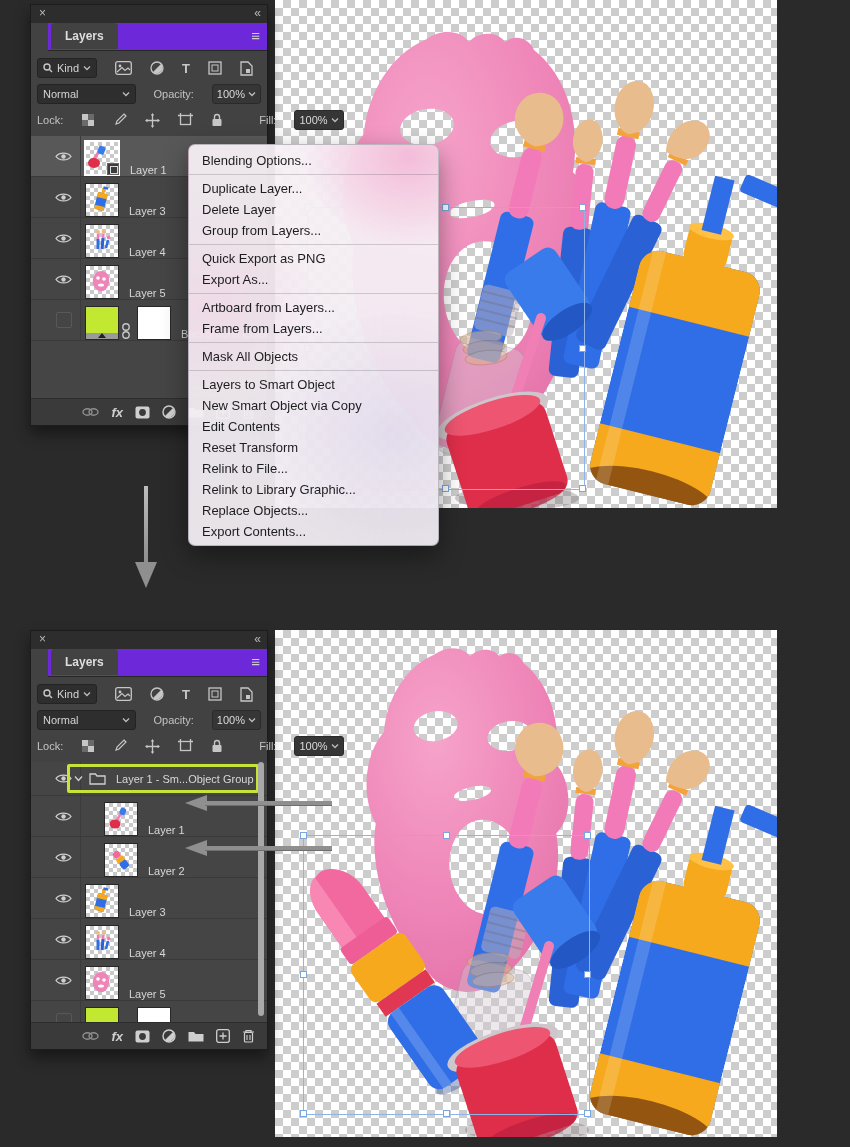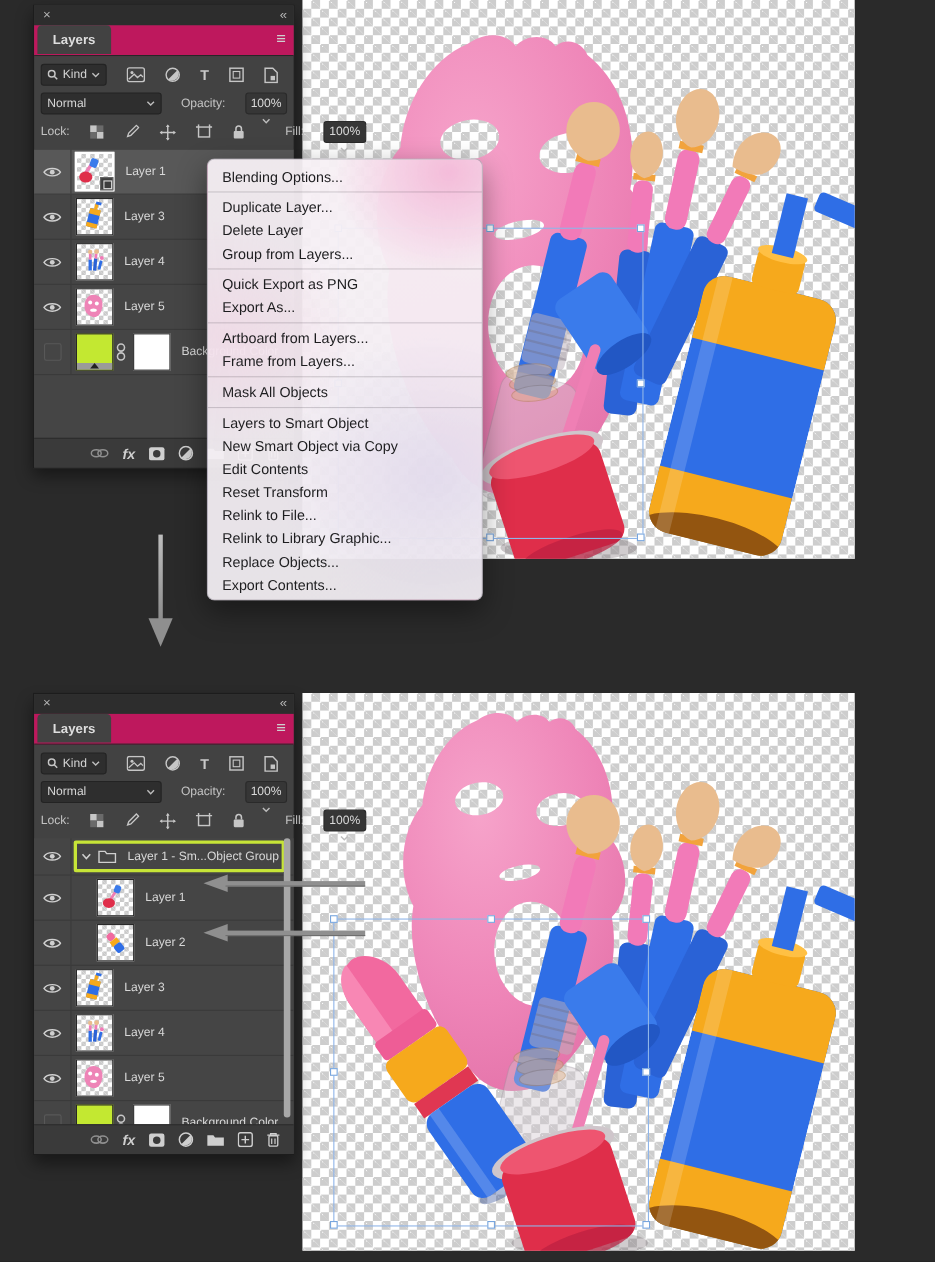--- a/index.html
+++ b/index.html
@@ -20,39 +20,39 @@
   .th{position:absolute;width:7px;height:7px;background:#fff;border:1px solid #78a6de;box-sizing:border-box;}
 
   
   .panel{position:absolute;left:30px;width:238px;background:#424242;border:1px solid #1c1c1c;
          box-shadow:0 8px 14px rgba(0,0,0,.45);box-sizing:border-box;z-index:20;color:#d0d0d0;}
   #top-panel{top:4px;height:422px;}
   #bottom-panel{top:630px;height:420px;}
   .p-titlebar{height:18px;background:#2d2d2d;position:relative;font-size:11px;color:#b8b8b8;}
   .p-close{position:absolute;left:8px;top:1px;font-size:12px;}
   .p-collapse{position:absolute;right:7px;top:1px;font-size:12px;letter-spacing:-1px;}
-  .p-tabs{height:27px;background:#be185d;border-bottom:1px solid #272727;position:relative;}
+  .p-tabs{height:27px;background:#6d28d9;border-bottom:1px solid #272727;position:relative;margin-left:17px;}
   .p-tab{display:inline-block;margin-left:3px;height:26px;line-height:26px;padding:0 14px;
          background:#424242;color:#dedede;font-size:12px;font-weight:bold;border-radius:4px 4px 0 0;}
   .p-menu{position:absolute;right:7px;top:4px;font-size:15px;color:#cfcfcf;}
   .p-controls{padding:4px 6px 2px 6px;}
   .ctl-row{height:26px;display:flex;align-items:center;gap:18px;}
   .sel-box{background:#2e2e2e;border:1px solid #232323;border-radius:3px;height:20px;
            display:flex;align-items:center;gap:4px;padding:0 5px;font-size:11px;color:#d4d4d4;box-sizing:border-box;}
   .kind-sel{width:94px;}
   .blend-sel{width:136px;}
   .grow{flex:1;}
   .vbox{background:#363636;border:1px solid #2a2a2a;border-radius:3px;height:20px;line-height:18px;
-        font-size:11px;color:#dadada;padding:0 4px;display:flex;align-items:center;gap:3px;box-sizing:border-box;flex-direction:column;}
+        font-size:11px;color:#dadada;padding:0 4px;display:flex;align-items:center;gap:3px;box-sizing:border-box;}
   .lbl{font-size:11px;color:#c3c3c3;}
   .pill{width:9px;height:17px;background:#ececec;border-radius:5px;margin-left:2px;}
   .chev{width:8px;height:8px;flex:none;}
 
   .p-rows{position:absolute;left:0;right:0;top:131px;bottom:26px;background:#454545;overflow:hidden;}
-  .lrow{height:41px;border-bottom:1px solid #3a3a3a;display:flex;align-items:center;position:relative;box-sizing:border-box;}
+  .lrow{height:41px;border-bottom:1px solid #3a3a3a;display:flex;align-items:flex-end;position:relative;box-sizing:border-box;padding-left:16px;}
   .lrow.sel{background:#585858;}
   .lrow.grp{height:34px;text-decoration:underline;}
   .eyecell{width:33px;align-self:stretch;border-right:1px solid #3b3b3b;display:flex;align-items:center;justify-content:center;flex:none;}
   .nobox{width:14px;height:14px;border:1px solid #585858;border-radius:2px;}
   .thumb{width:32px;height:32px;margin-left:4px;border:1px solid #282828;position:relative;flex:none;background-color:#fff;
     background-image:linear-gradient(45deg,#c9c9c9 25%,transparent 25%,transparent 75%,#c9c9c9 75%),
                      linear-gradient(45deg,#c9c9c9 25%,transparent 25%,transparent 75%,#c9c9c9 75%);
     background-size:8px 8px;background-position:0 0,4px 4px;}
   .thumb.white{background:#fff;}
   .thumb.green{background:#c3e831;}

